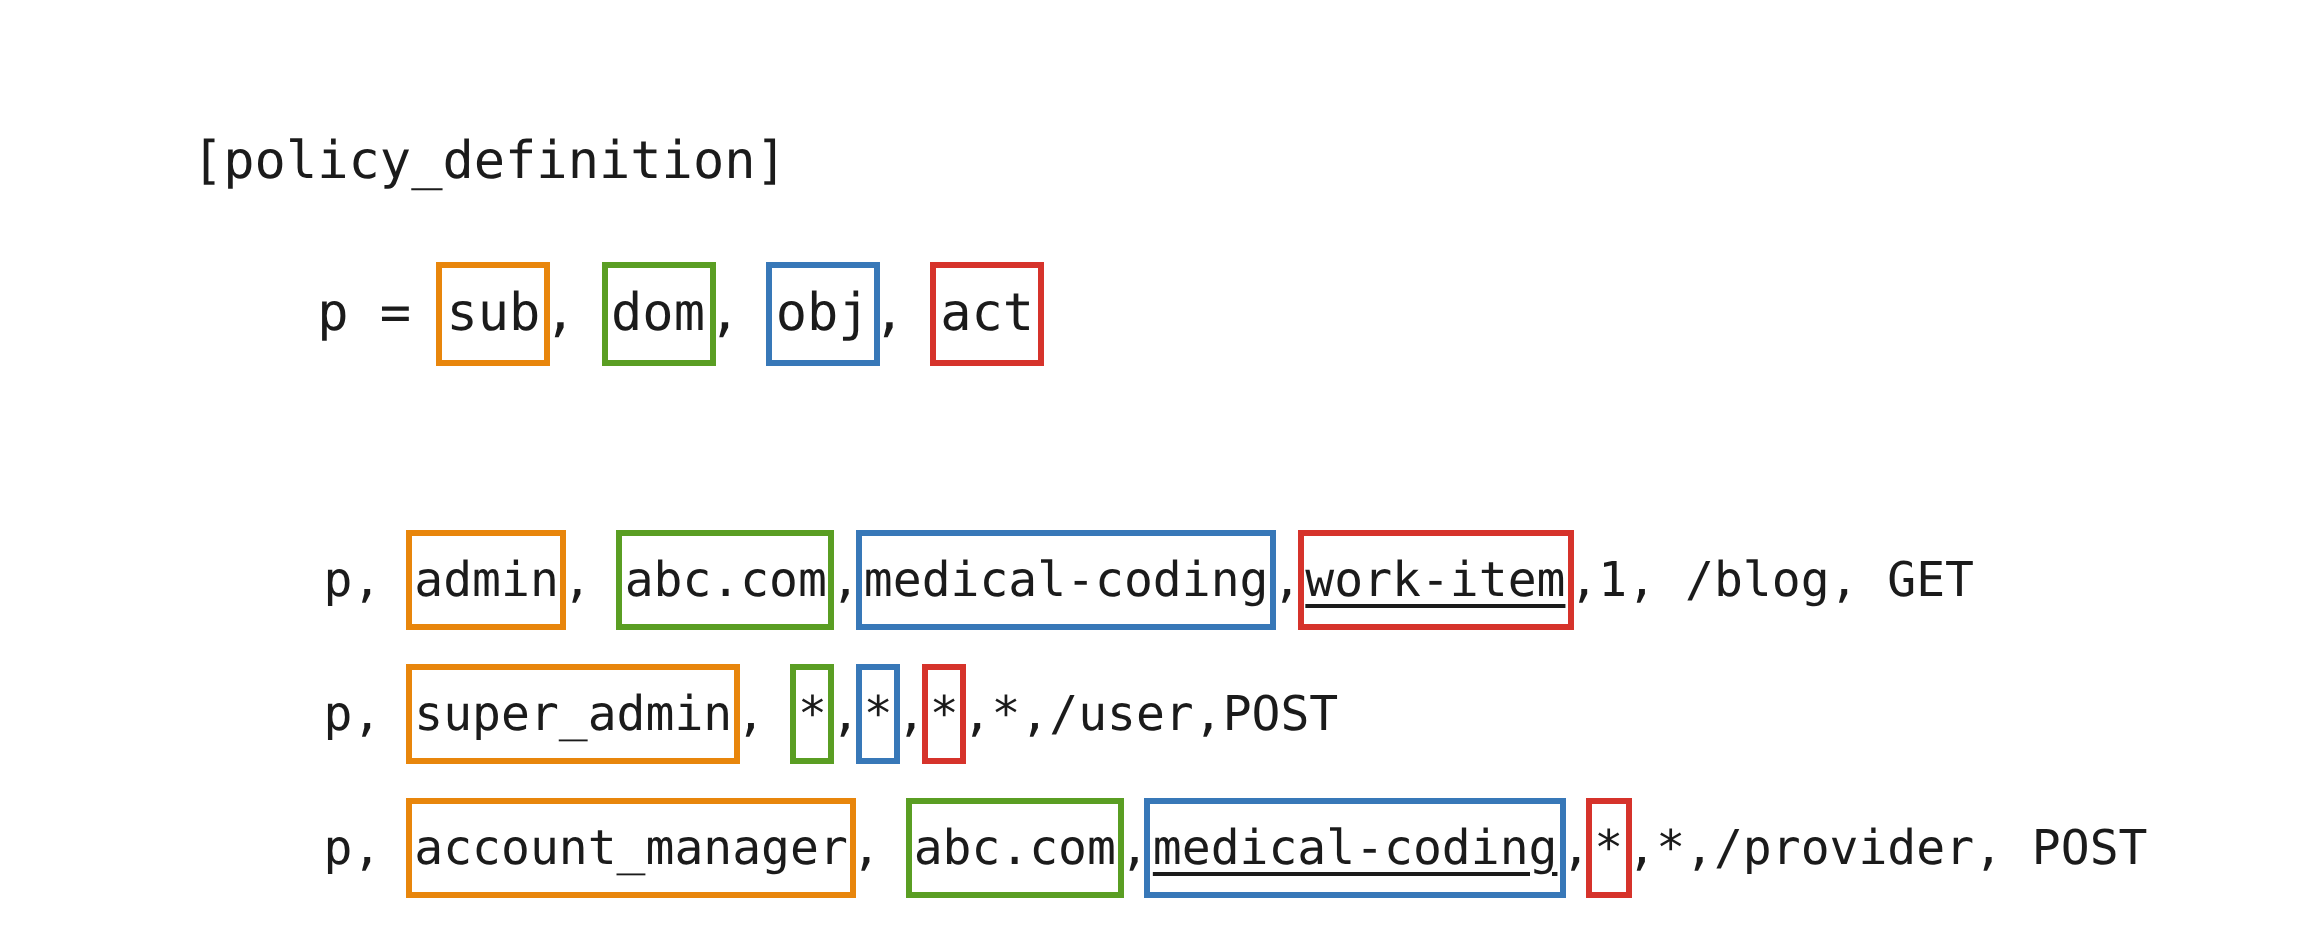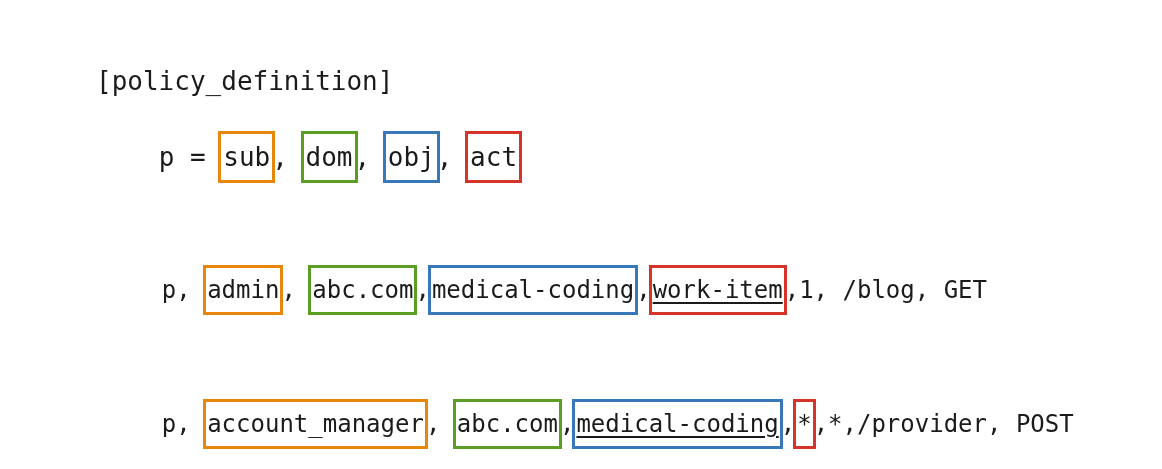--- a/index.html
+++ b/index.html
@@ -102,18 +102,21 @@
   <div class="line header-line l1">[policy_definition]</div>
 
   <div class="line header-line l2">
     <span class="plain">p = </span><span class="tok boxed c-sub z-top">sub</span><span class="plain">, </span><span class="tok boxed c-dom z-mid">dom</span><span class="plain">, </span><span class="tok boxed c-obj z-mid">obj</span><span class="plain">, </span><span class="tok boxed c-act z-low">act</span>
   </div>
 
   <div class="line policy-line r1">
     <span class="plain">p, </span><span class="tok boxed c-sub z-top">admin</span><span class="plain">, </span><span class="tok boxed c-dom z-mid">abc.com</span><span class="plain">,</span><span class="tok boxed c-obj z-mid">medical-coding</span><span class="plain">,</span><span class="tok boxed c-act z-low underlined">work-item</span><span class="plain">,1, /blog, GET</span>
   </div>
 
+  <div class="line policy-line r2">
+    <span class="plain">p, </span><span class="tok boxed c-sub z-top">super_admin</span><span class="plain">, </span><span class="tok boxed c-dom z-mid">*</span><span class="plain">,</span><span class="tok boxed c-obj z-mid">*</span><span class="plain">,</span><span class="tok boxed c-act z-low">*</span><span class="plain">,*,/user,POST</span>
+  </div>
 
   <div class="line policy-line r3">
     <span class="plain">p, </span><span class="tok boxed c-sub z-top">account_manager</span><span class="plain">, </span><span class="tok boxed c-dom z-mid">abc.com</span><span class="plain">,</span><span class="tok boxed c-obj z-mid underlined">medical-coding</span><span class="plain">,</span><span class="tok boxed c-act z-low">*</span><span class="plain">,*,/provider, POST</span>
   </div>
 
 </div>
 
 </body></html>

